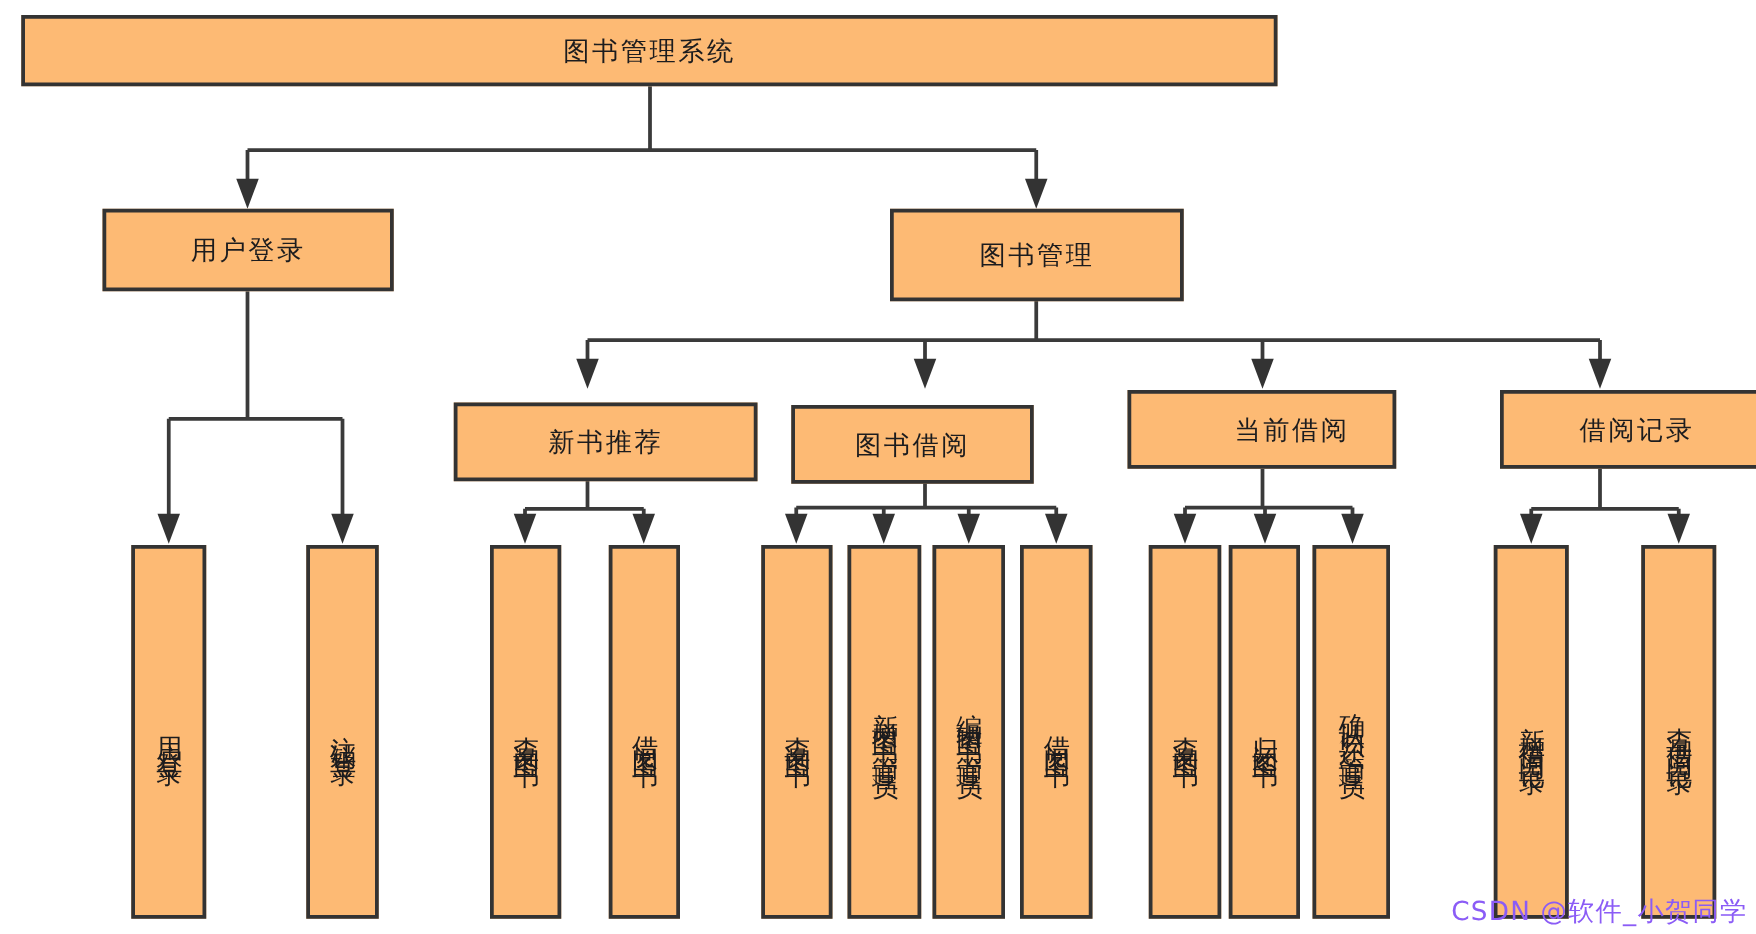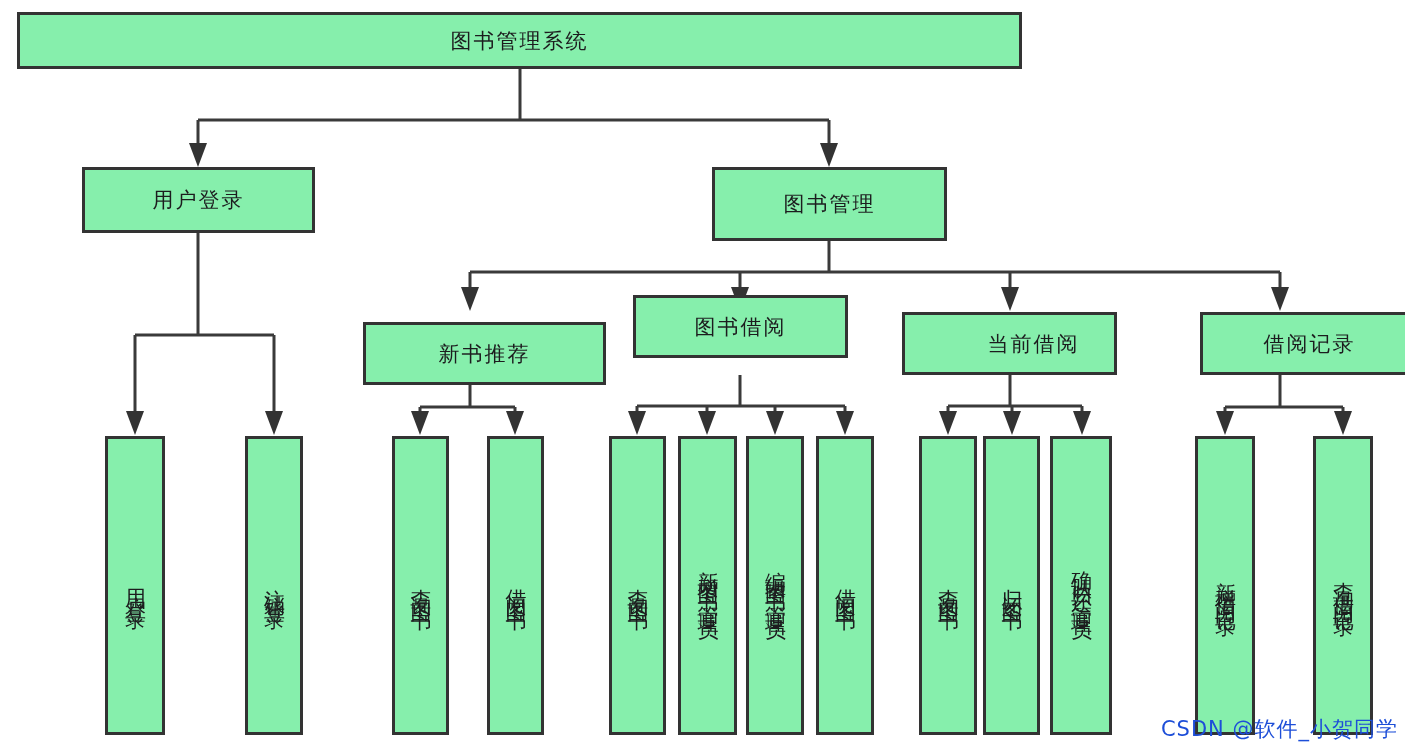--- a/index.html
+++ b/index.html
@@ -17,21 +17,21 @@
   }
   #wires {
     position: absolute;
     left: 0;
     top: 0;
     z-index: 1;
   }
   .node {
     position: absolute;
     box-sizing: border-box;
-    background: #86efac;
+    background: #fdba74;
     border: 3px solid #333333;
     display: flex;
     align-items: center;
     justify-content: center;
     z-index: 2;
     color: #1c1c1e;
   }
   .node.h {
     font-size: 21px;
     letter-spacing: 2px;
@@ -45,21 +45,21 @@
     text-orientation: mixed;
     letter-spacing: 7px;
     line-height: 1;
     white-space: nowrap;
   }
   .watermark {
     position: absolute;
     right: 7px;
     bottom: 4px;
     font-size: 21px;
-    color: #1d4ed8;
+    color: #8b5cf6;
     letter-spacing: 1px;
     z-index: 3;
     white-space: nowrap;
   }
 </style>
 </head>
 <body>
 
 <div id="canvas">
 
@@ -94,21 +94,21 @@
   <div class="node h" style="left:82px; top:167px; width:233px; height:66px;">
     <span>用户登录</span>
   </div>
   <div class="node h" style="left:712px; top:167px; width:235px; height:74px;">
     <span>图书管理</span>
   </div>
 
   <div class="node h" style="left:363px; top:312px; width:243px; height:63px;margin-top:10px;">
     <span>新书推荐</span>
   </div>
-  <div class="node h" style="left:633px; top:295px; width:215px; height:63px;">
+  <div class="node h" style="left:633px; top:324px; width:194px; height:63px;">
     <span>图书借阅</span>
   </div>
   <div class="node h" style="left:902px; top:312px; width:215px; height:63px;padding-left:48px;">
     <span>当前借阅</span>
   </div>
   <div class="node h" style="left:1172px; top:312px; width:219px; height:63px;margin-left:28px;">
     <span>借阅记录</span>
   </div>
 
   <div class="node v" style="left:105px; top:436px; width:60px; height:299px;">

